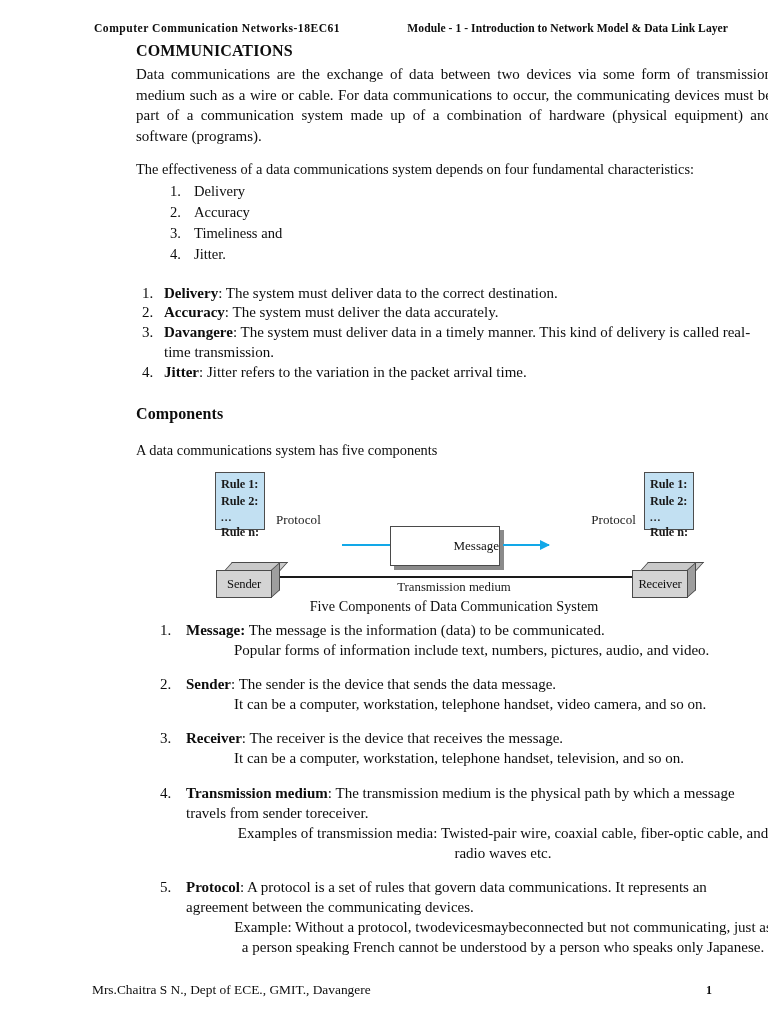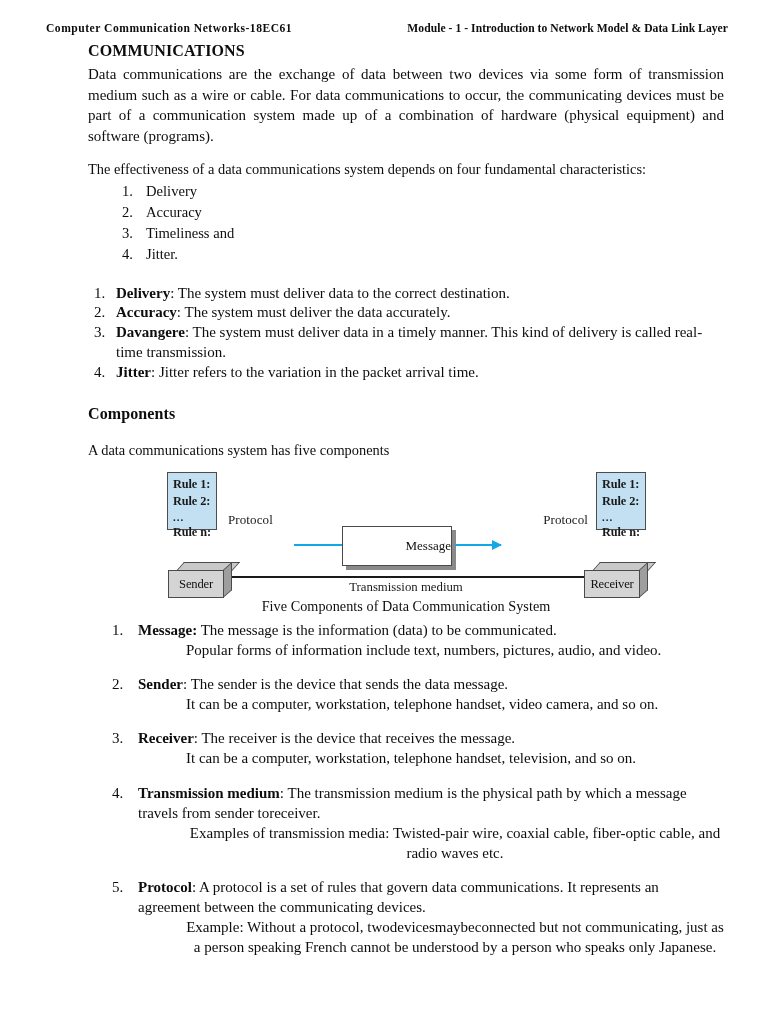--- a/index.html
+++ b/index.html
@@ -13,20 +13,21 @@
     position: relative;
     font-family: "Liberation Serif", "DejaVu Serif", serif;
     color: #0d0d0d;
     overflow: hidden;
   }
 
   .page {
     position: absolute;
     inset: 0;
     padding: 0;
+    margin-left: 48px;
   }
 
   
   .doc-header {
     position: absolute;
     top: 22px;
     left: 46px;
     right: 40px;
     display: flex;
     justify-content: space-between;
@@ -456,14 +457,18 @@
         <span class="sub-line wrap">Examples of transmission media: Twisted-pair wire, coaxial cable, fiber-optic cable, and radio waves etc.</span>
       </li>
       <li>
         <span class="num">5.</span><b>Protocol</b><span>: A protocol is a set of rules that govern data communications. It represents an agreement between the communicating devices.</span>
         <span class="sub-line wrap">Example: Without a protocol, twodevicesmaybeconnected but not communicating, just as a person speaking French cannot be understood by a person who speaks only Japanese.</span>
       </li>
     </ol>
 
   </div>
 
+  <div class="doc-footer">
+    <div>Mrs.Chaitra S N., Dept of ECE., GMIT., Davangere</div>
+    <div class="page-num">1</div>
+  </div>
 
 </div>
 
 </body></html>

